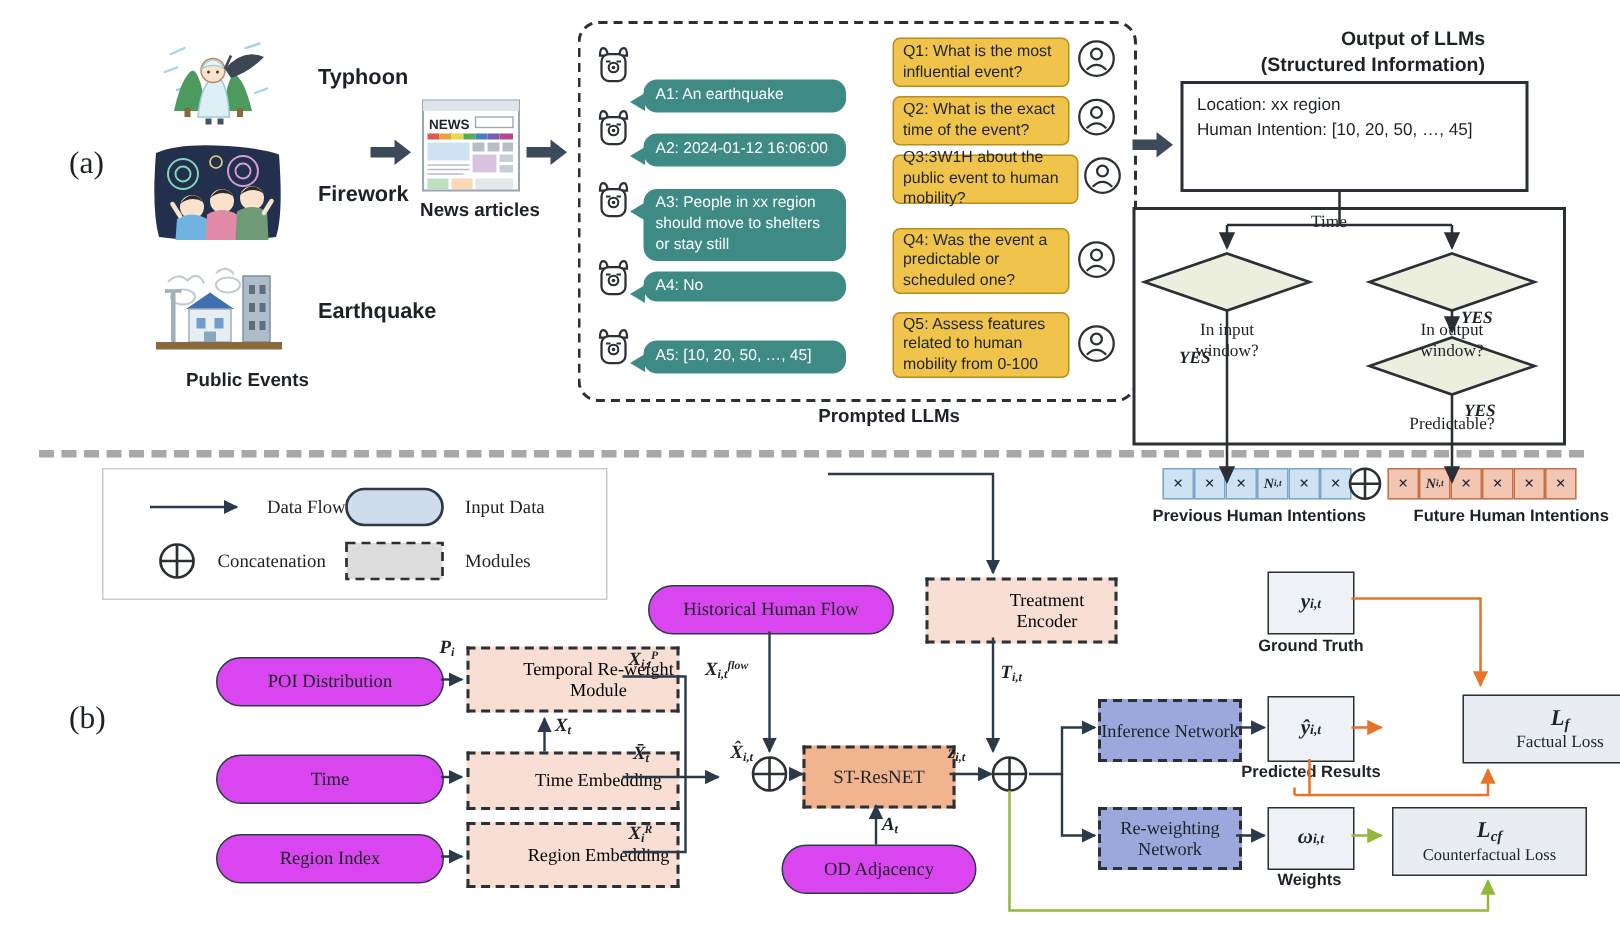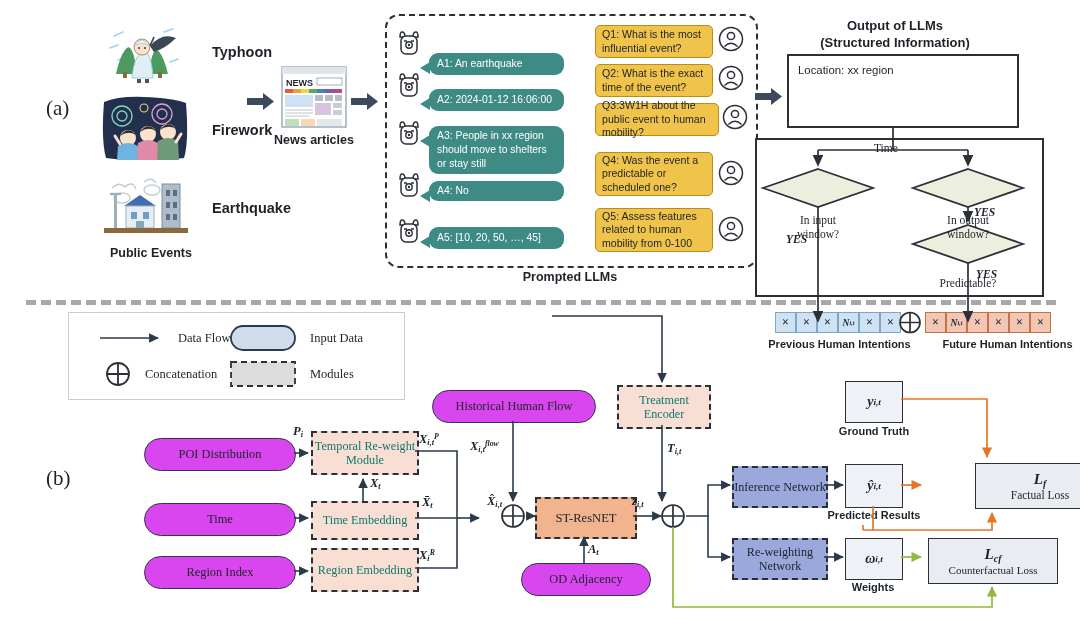--- a/index.html
+++ b/index.html
@@ -6,21 +6,21 @@
   body{width:1080px;height:629px;position:relative;overflow:hidden;
        font-family:"Liberation Serif",serif;color:#22272e;}
   .abs{position:absolute;}
   .ctr{display:flex;align-items:center;justify-content:center;text-align:center;}
 
   
   .panel-label{font-family:"Liberation Serif",serif;font-size:21px;color:#1d2228;}
 
   
   .evt-label{font-family:"Liberation Sans",sans-serif;font-weight:bold;font-size:14.5px;color:#1d2228;}
-  .cap-bold{font-family:"Liberation Sans",sans-serif;font-weight:bold;font-size:12.5px;color:#1d2228;text-align:center;}
+  .cap-bold{font-family:"Liberation Sans",sans-serif;font-weight:bold;font-size:12.5px;color:#1d2228;text-align:right;}
 
   .dash-box{border:2.5px dashed #2b2f36;border-radius:14px;}
 
   .bubble{background:#3d8b84;color:#fff;border-radius:9px;
           font-family:"Liberation Sans",sans-serif;font-size:10.4px;line-height:1.32;
           padding:5px 8px;box-sizing:border-box;display:flex;align-items:center;}
   .bubble:after{content:"";position:absolute;left:-9px;top:9px;
           border-top:6px solid transparent;border-bottom:6px solid transparent;
           border-right:10px solid #3d8b84;}
   .qbox{background:#f0c44b;border:1.4px solid #b88c1e;border-radius:5px;
@@ -38,21 +38,21 @@
   
   .divider{height:0;border-top:5px dashed #a8a8a8;}
 
   
   .legend{border:1px solid #c9ccd1;background:#fff;}
   .lg-txt{font-family:"Liberation Serif",serif;font-size:12.5px;color:#1d2228;}
 
   .node{background:#d946ef;border:1.7px solid #2b3a4a;border-radius:19px;
         font-family:"Liberation Serif",serif;font-size:12.4px;color:#1d2228;}
   .mod-pink{background:#f9dfd3;border:2px dashed #2b2f36;
-        font-family:"Liberation Serif",serif;font-size:12.2px;line-height:1.18;color:#0f766e;}
+        font-family:"Liberation Serif",serif;font-size:12.2px;line-height:1.18;color:#000000;padding-left:34px;}
   .mod-orange{background:#f1b48f;border:2px dashed #2b2f36;
         font-family:"Liberation Serif",serif;font-size:12.6px;color:#1d2228;}
   .mod-blue{background:#9aa8dc;border:2px dashed #2b2f36;
         font-family:Liberation Serif, serif;font-size:12.2px;line-height:1.18;color:#1d2228;}
   .valbox{background:#eef1f5;border:1.8px solid #2b2f36;
         font-family:"Liberation Serif",serif;color:#1d2228;}
   .lossbox{background:#e9edf2;border:1.8px solid #2b2f36;
         font-family:"Liberation Serif",serif;color:#1d2228;}
   .math{font-family:"Liberation Serif",serif;font-style:italic;font-weight:bold;color:#1d2228;}
   .sub{font-size:.66em;vertical-align:-.28em;font-style:italic;}
@@ -343,20 +343,21 @@
       <circle cx="13" cy="10" r="3.6"></circle>
       <path d="M6.5,20.5 q6.5,-6.5 13,0"></path>
     </svg>
 </div>
 
 <div class="abs cap-bold" style="left:800px;top:18px;width:190px;font-size:13px">Output of LLMs</div>
 <div class="abs cap-bold" style="left:800px;top:35px;width:190px;font-size:13px">(Structured Information)</div>
 
 <div class="abs infobox" style="left:787px;top:54px;width:232px;height:74px">
   <div>Location: xx region</div>
+  <div>Human Intention: [10, 20, 50, …, 45]</div>
 </div>
 
 <div class="abs flowbox" style="left:755px;top:138px;width:285px;height:155px"></div>
 <div class="abs timelbl" style="left:874px;top:142px">Time</div>
 
 <svg class="abs" style="left:755px;top:138px;width:285px;height:155px;z-index:2">
   <polygon points="63,31 118,50 63,69 8,50" fill="#eceede" stroke="#2b2f36" stroke-width="1.8"></polygon>
   <polygon points="213,31 268,50 213,69 158,50" fill="#eceede" stroke="#2b2f36" stroke-width="1.8"></polygon>
   <polygon points="213,87 268,106 213,125 158,106" fill="#eceede" stroke="#2b2f36" stroke-width="1.8"></polygon>
 </svg>

